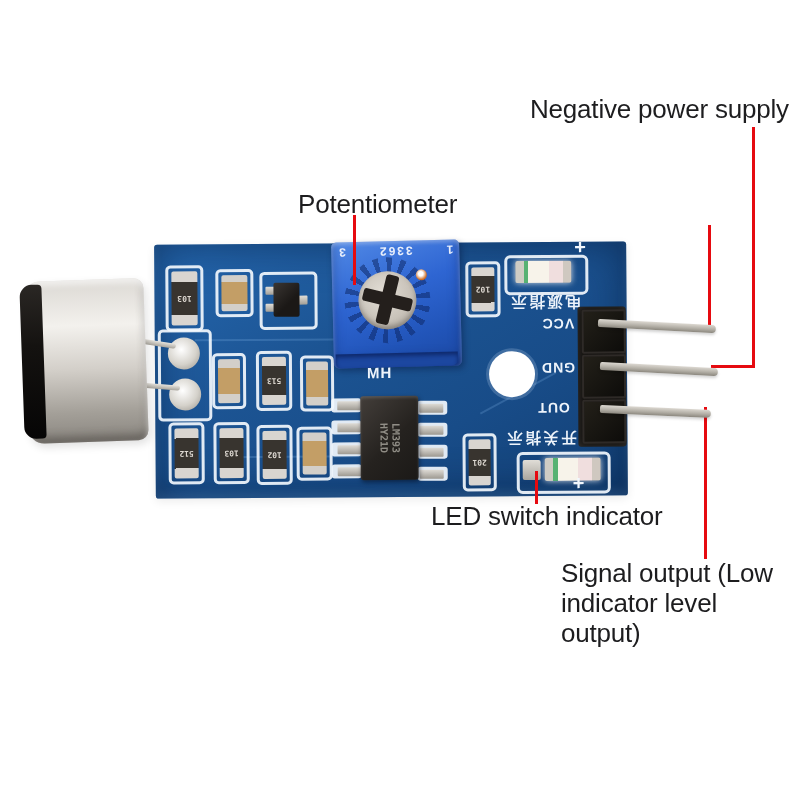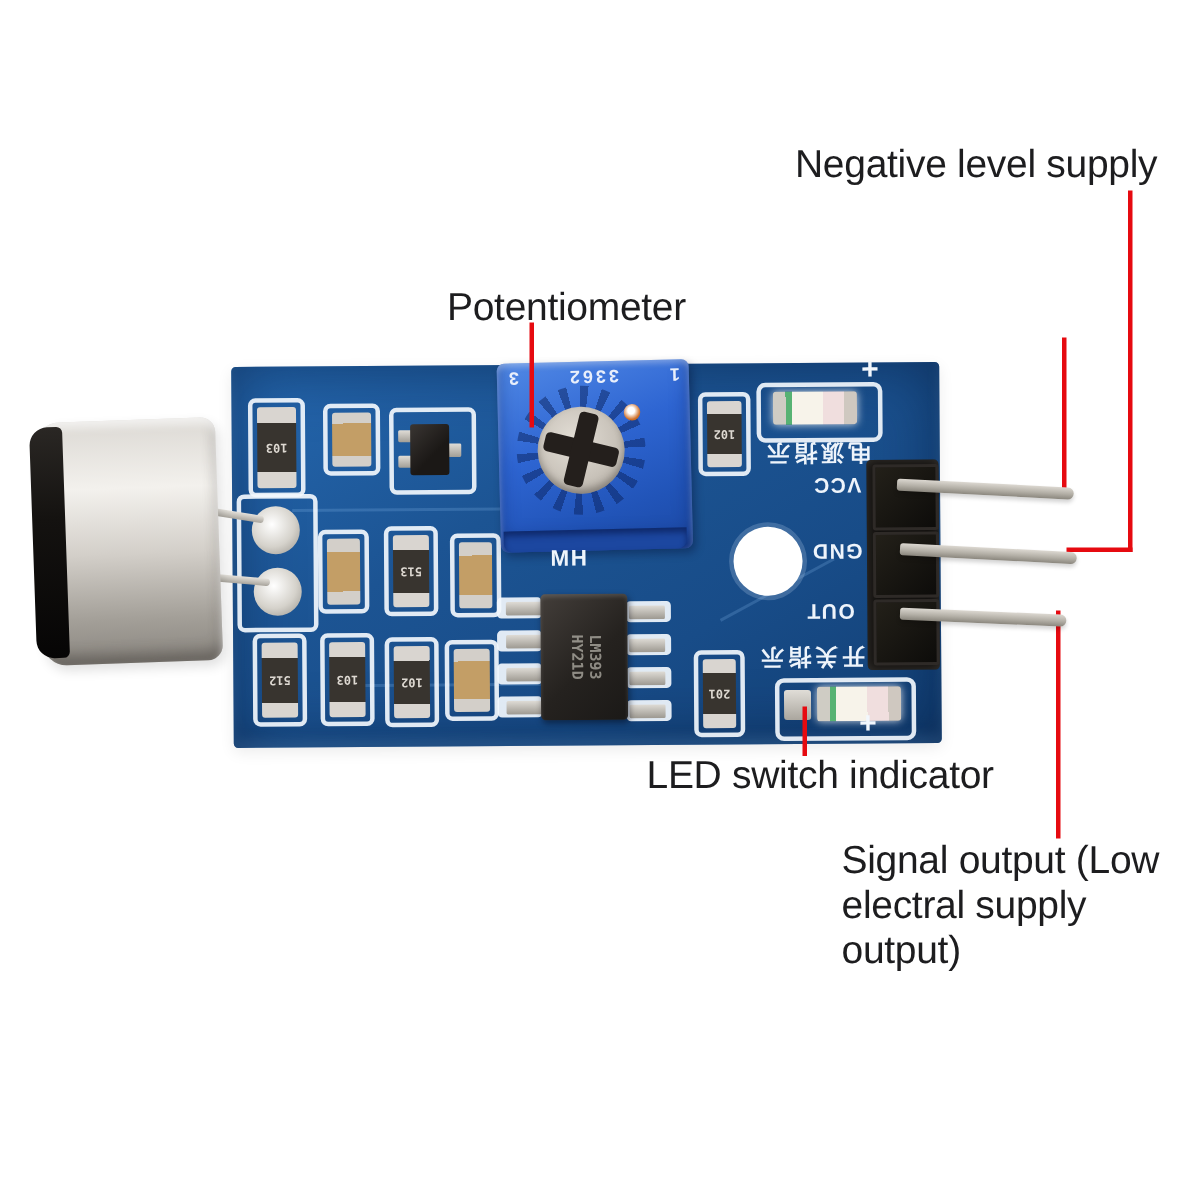--- a/index.html
+++ b/index.html
@@ -286,19 +286,19 @@
     <div class="mic-face"></div>
   </div>
 
   <div class="rline line-pot"></div>
   <div class="rline line-pos"></div>
   <div class="rline line-neg-v"></div>
   <div class="rline line-neg-h"></div>
   <div class="rline line-led"></div>
   <div class="rline line-sig"></div>
 
-  <div class="ann ann-negative">Negative level supply</div>
+  <div class="ann ann-negative">Negative power supply</div>
   <div class="ann ann-pot">Potentiometer</div>
   <div class="ann ann-led">LED switch indicator</div>
   <div class="ann ann-signal">Signal output (Low
-electral supply output)</div>
+indicator level output)</div>
 
 </div>
 
 </body></html>

